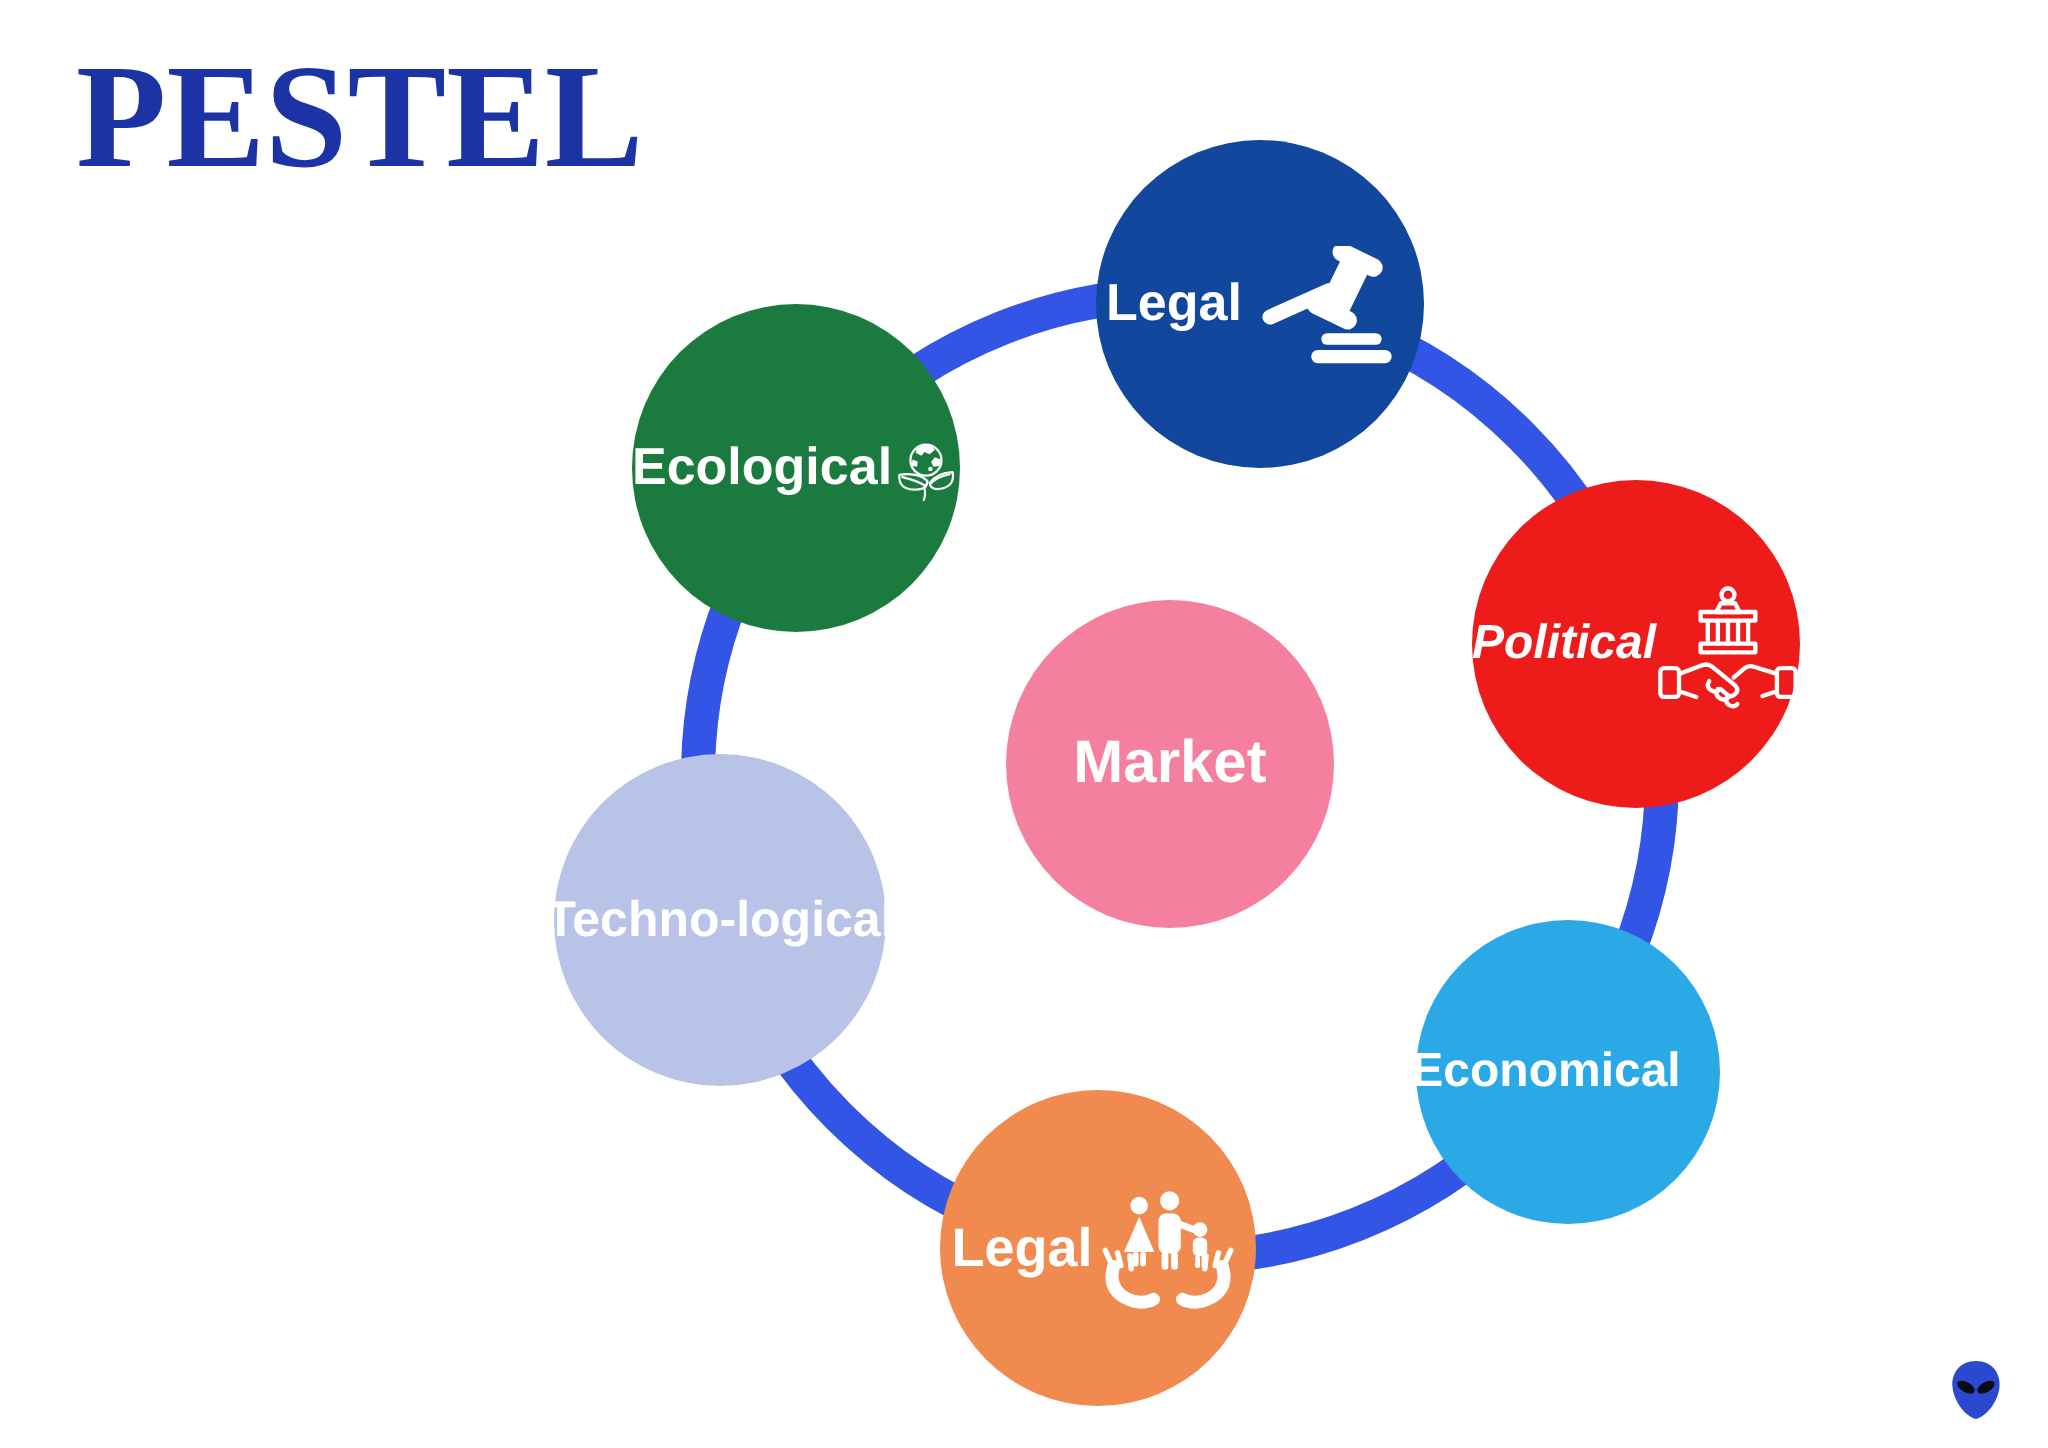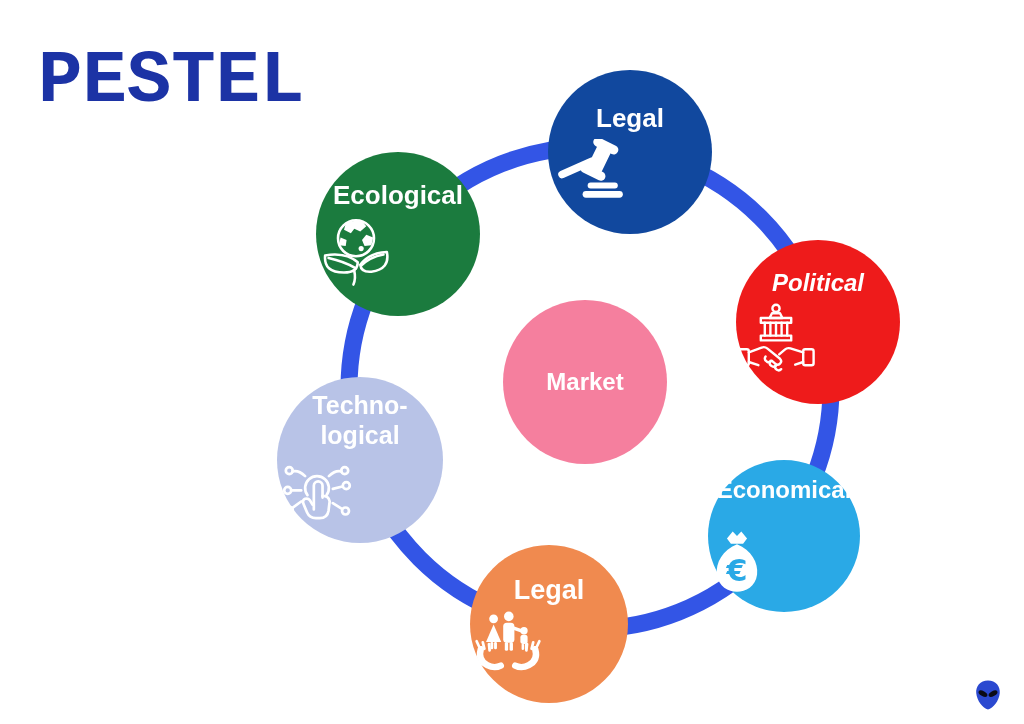--- a/index.html
+++ b/index.html
@@ -1,31 +1,31 @@
 <!DOCTYPE html>
 <html><head>
 <meta charset="utf-8">
 <style>
   html,body{margin:0;padding:0;background:#fff;}
   .canvas{position:relative;width:1024px;height:724px;background:#ffffff;overflow:hidden;
           font-family:"Liberation Sans",sans-serif;}
   .title{position:absolute;left:38px;top:22px;font-size:74px;font-weight:800;line-height:1;
-         letter-spacing:0px;font-family:Liberation Mono, monospace;margin-top:22px;}
+         letter-spacing:0px;font-family:Liberation Serif, serif;}
   .ring{position:absolute;left:0;top:0;}
-  .factor{position:absolute;border-radius:50%;display:flex;flex-direction:column;
-          justify-content:center;color:#fff;font-weight:700;text-align:center;}
+  .factor{position:absolute;border-radius:50%;display:flex;
+          align-items:center;justify-content:center;color:#fff;font-weight:700;text-align:center;}
   .factor .lbl{line-height:1.2;}
   .factor svg{display:block;margin-top:4px;}
   .f-legal       {left:548px;top:70px; width:164px;height:164px;font-size:26px;}
   .f-political   {left:736px;top:240px;width:164px;height:164px;font-size:24px;font-style:italic;}
   .f-economical  {left:708px;top:460px;width:152px;height:152px;font-size:24px;gap:22px;}
   .f-social      {left:470px;top:545px;width:158px;height:158px;font-size:27px;}
   .f-technological{left:277px;top:377px;width:166px;height:166px;font-size:25px;}
   .f-ecological  {left:316px;top:152px;width:164px;height:164px;font-size:26px;}
-  .f-market      {left:503px;top:300px;width:164px;height:164px;font-size:24px;}
+  .f-market      {left:503px;top:300px;width:164px;height:164px;font-size:30px;}
   .logo{position:absolute;left:974px;top:679px;width:28px;height:32px;}
 </style>
 </head>
 <body>
 
 <div class="canvas">
 
   <svg class="ring" width="1024" height="724">
     <circle cx="590" cy="388" r="241" fill="none" stroke-width="17" stroke="#3355E6"></circle>
   </svg>

